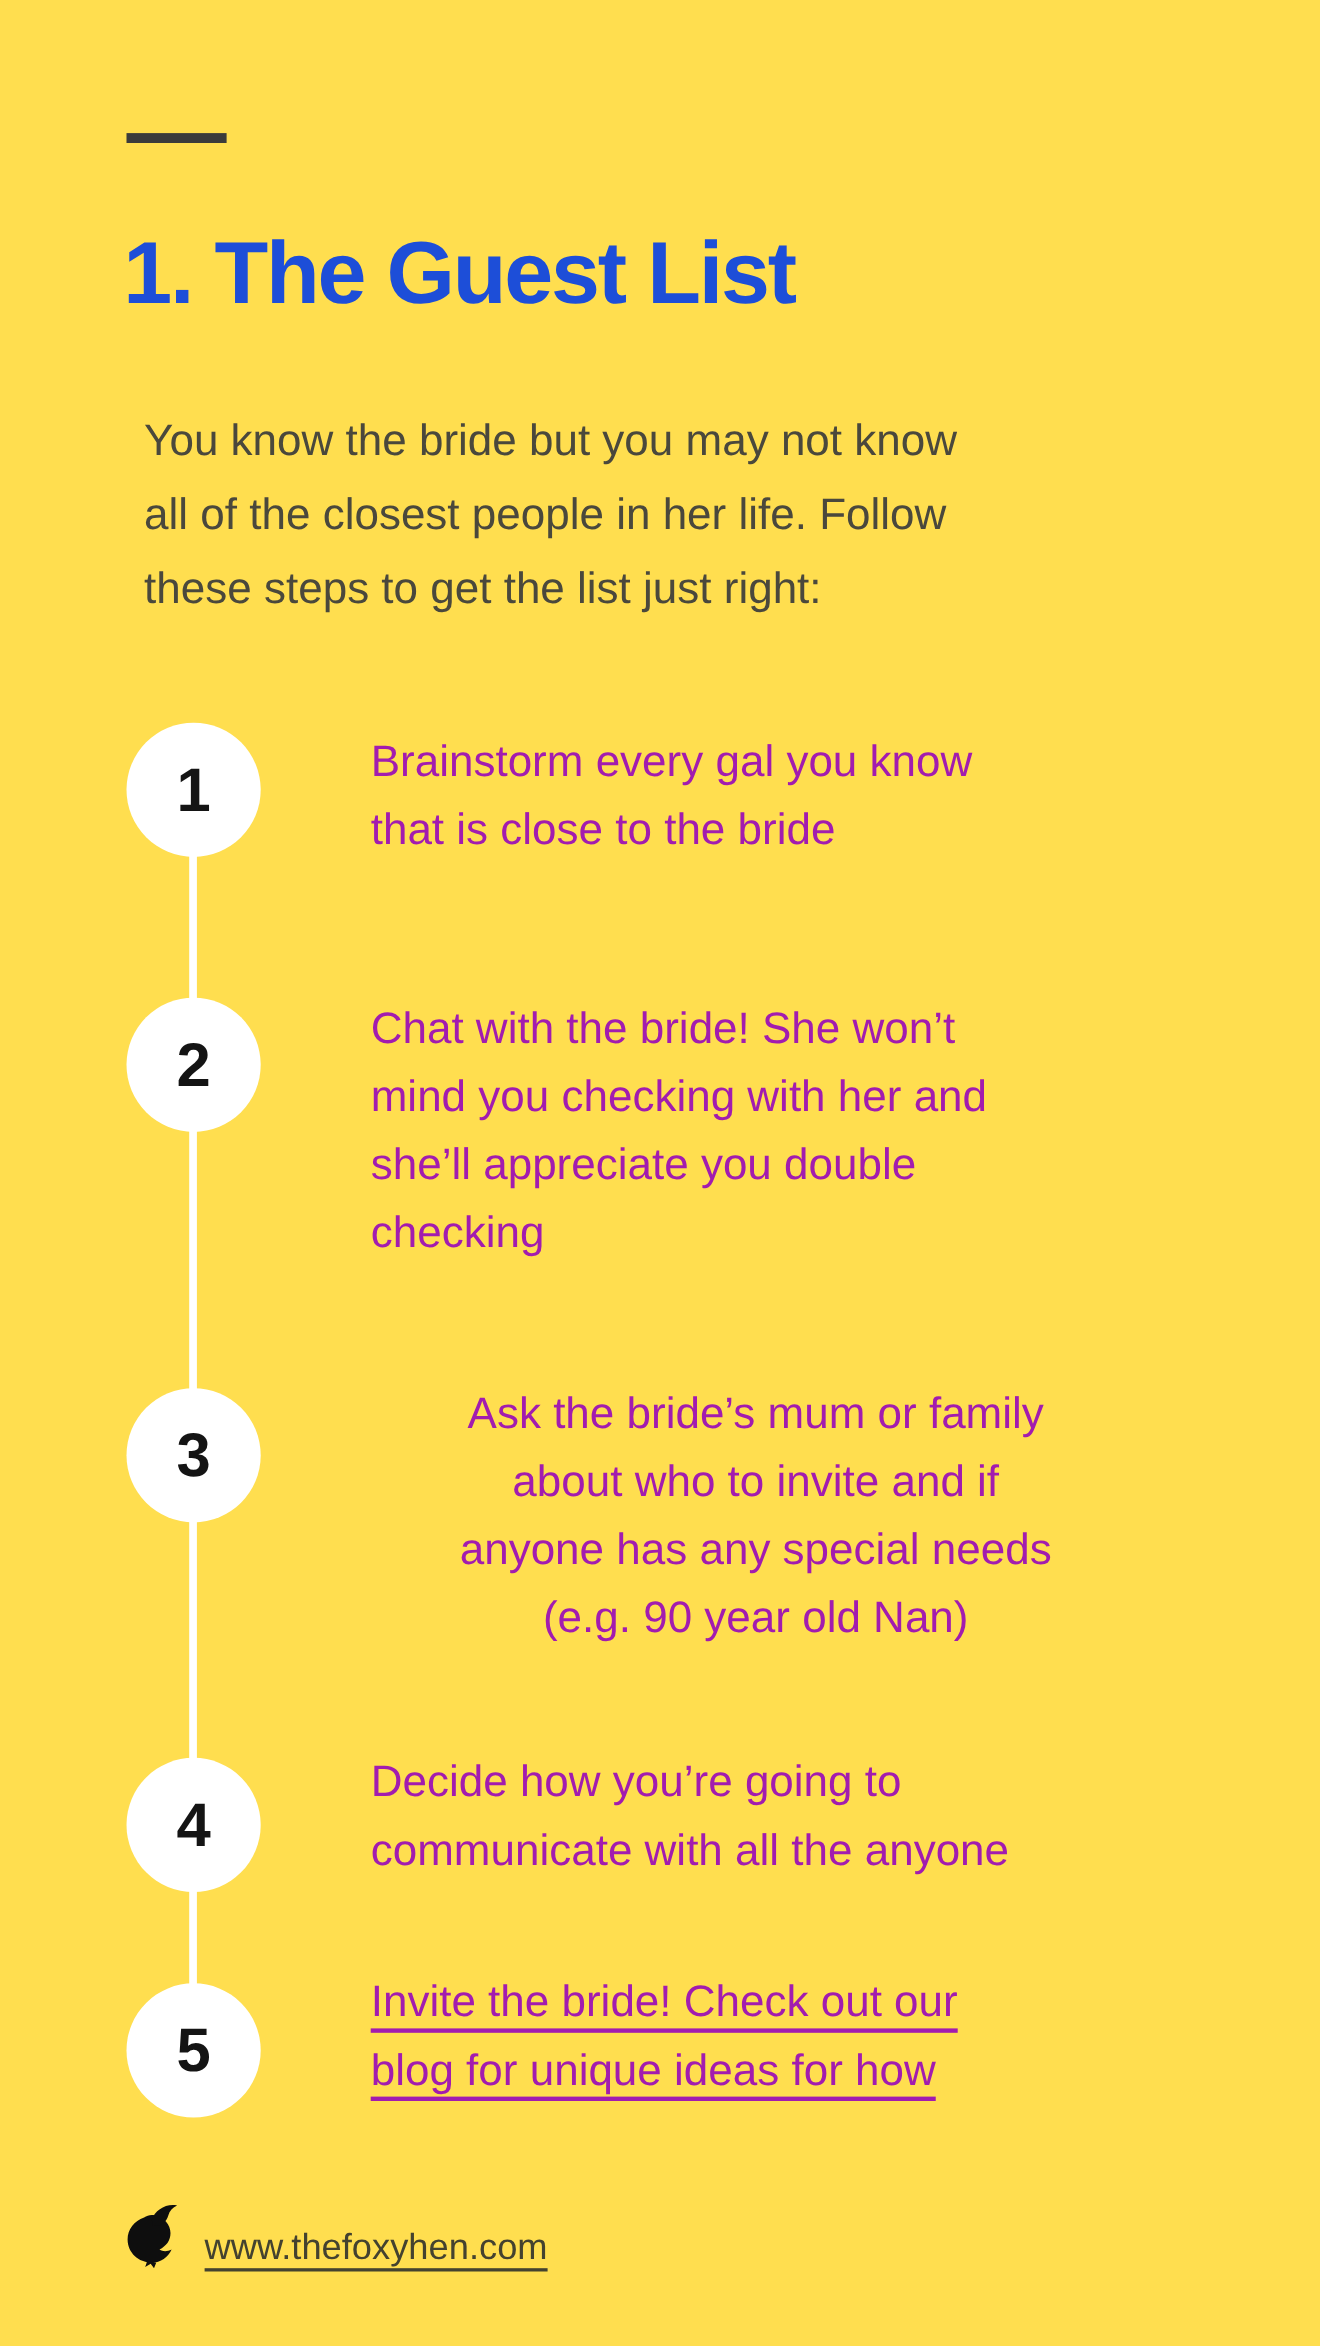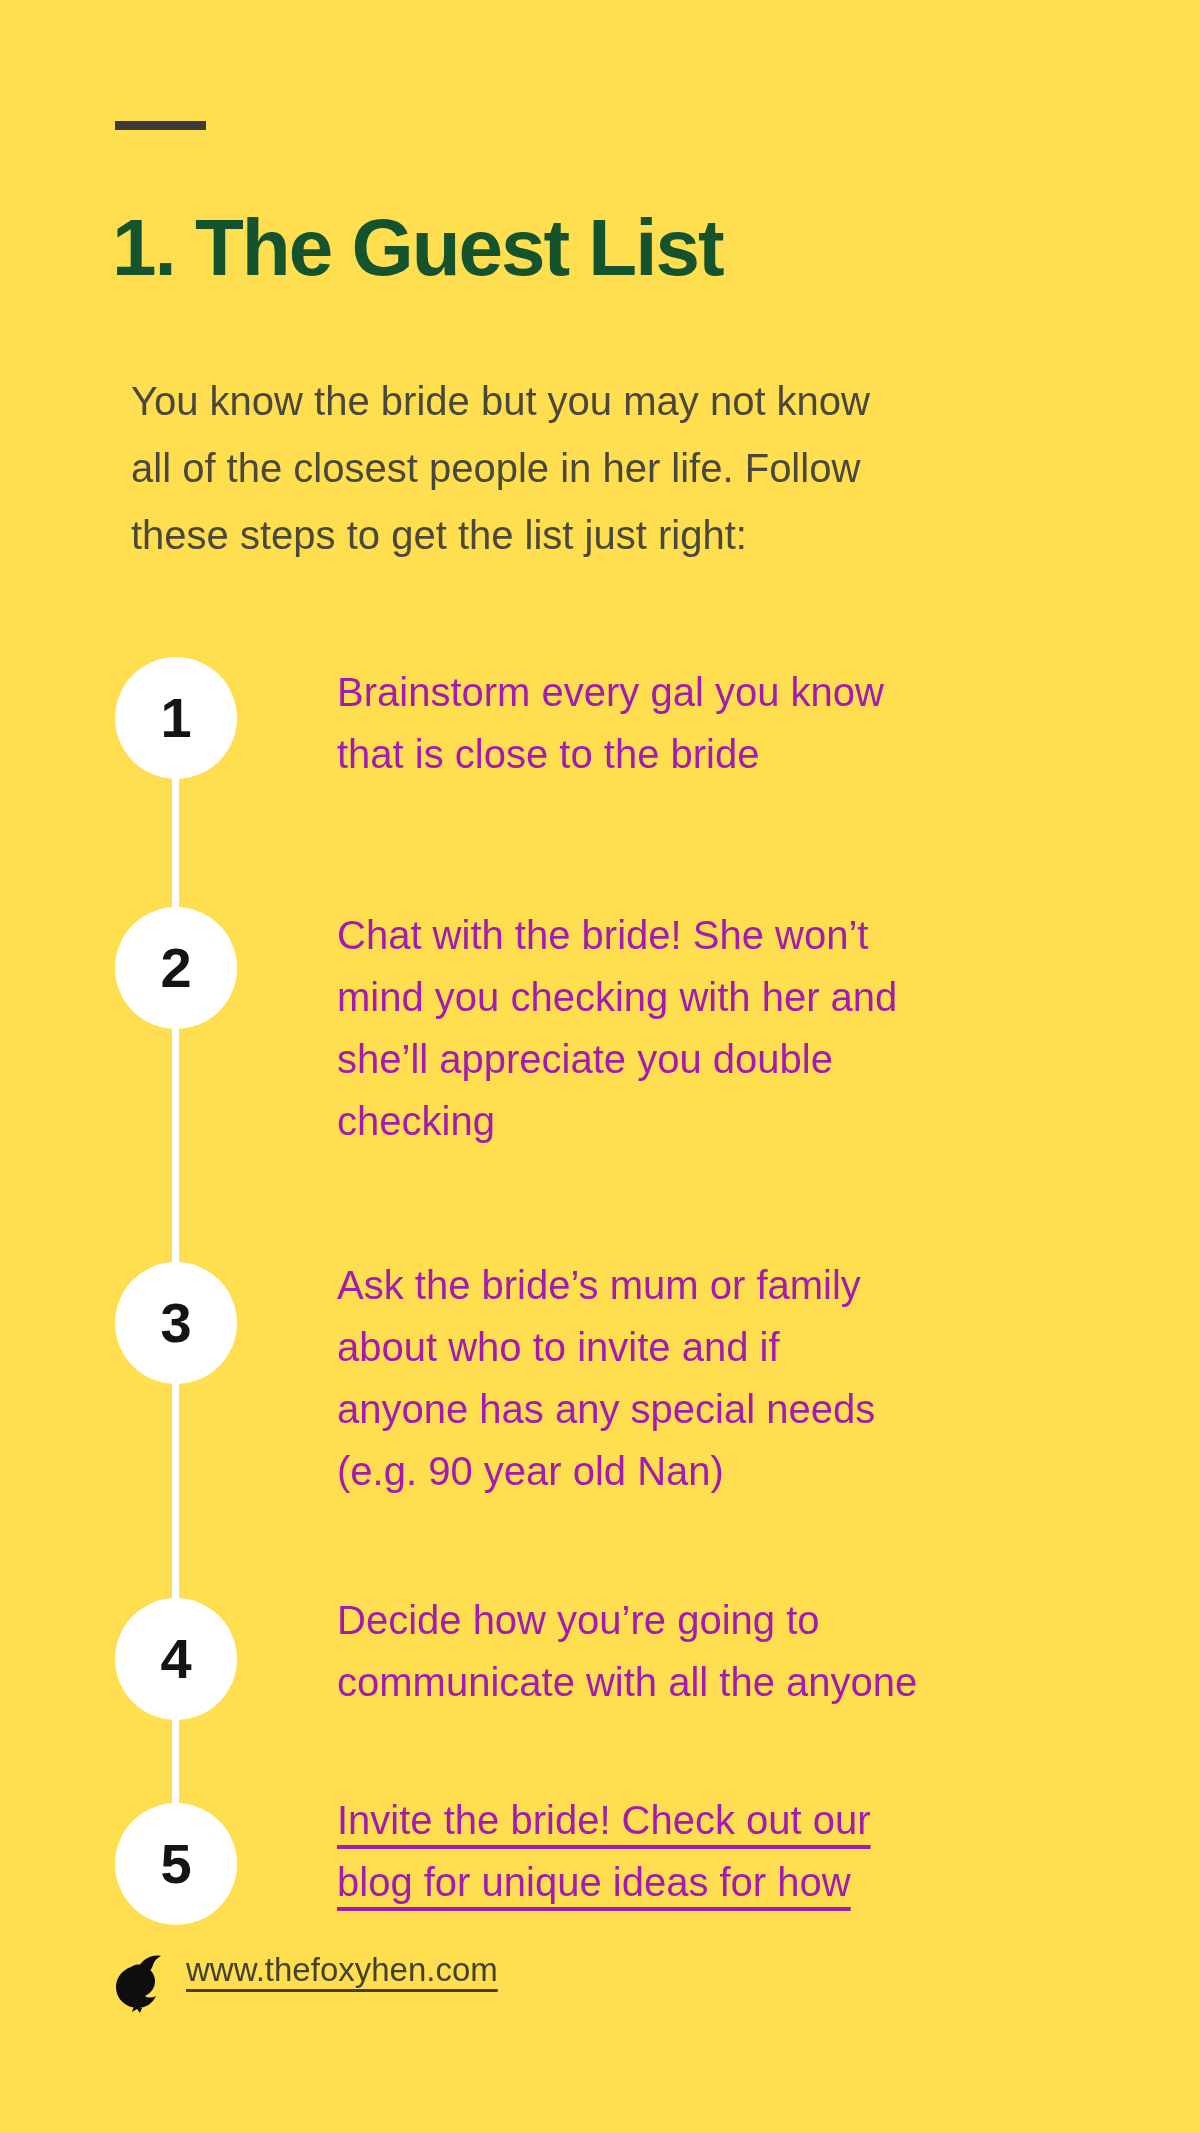--- a/index.html
+++ b/index.html
@@ -25,21 +25,21 @@
   }
   .title {
     position: absolute;
     left: 112px;
     top: 200px;
     margin: 0;
     font-size: 80px;
     line-height: 96px;
     font-weight: 700;
     letter-spacing: -2px;
-    color: #14532d;
+    color: #1d4ed8;
     text-align: right;
   }
   .intro {
     position: absolute;
     left: 115px;
     top: 352px;
     width: 960px;
     margin: 16px;
     font-size: 40px;
     line-height: 67px;
@@ -90,36 +90,36 @@
     left: 222px;
     width: 700px;
     font-size: 40px;
     line-height: 62px;
     font-weight: 400;
     color: #a21caf;
     white-space: pre-line;
   }
   .step-1 .step-text { top: 4px; }
   .step-2 .step-text { top: -3px; }
-  .step-3 .step-text { top: -8px; }
+  .step-3 .step-text { top: -8px; text-align: center; }
   .step-4 .step-text { top: -9px; }
   .step-5 .step-text { top: -14px; }
   .link-text {
     text-decoration: underline;
     text-decoration-thickness: 4px;
     text-underline-offset: 11px;
     cursor: pointer;
   }
   .footer {
     position: absolute;
     left: 110px;
-    top: 1951px;
+    top: 1992px;
     height: 70px;
     display: flex;
-    align-items: flex-start;
+    align-items: flex-end;
   }
   .logo {
     width: 60px;
     height: 62px;
     flex: 0 0 auto;
   }
   .site-url {
     margin-left: 16px;
     font-size: 33px;
     font-weight: 400;

